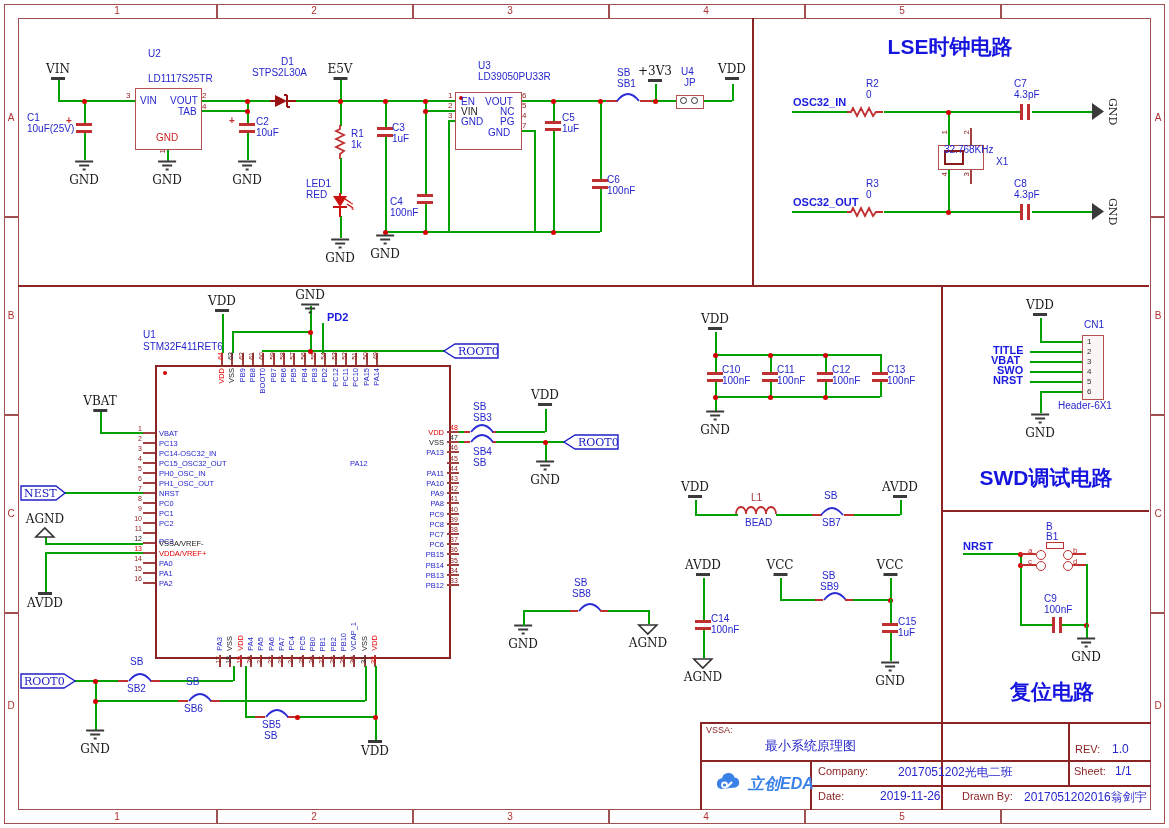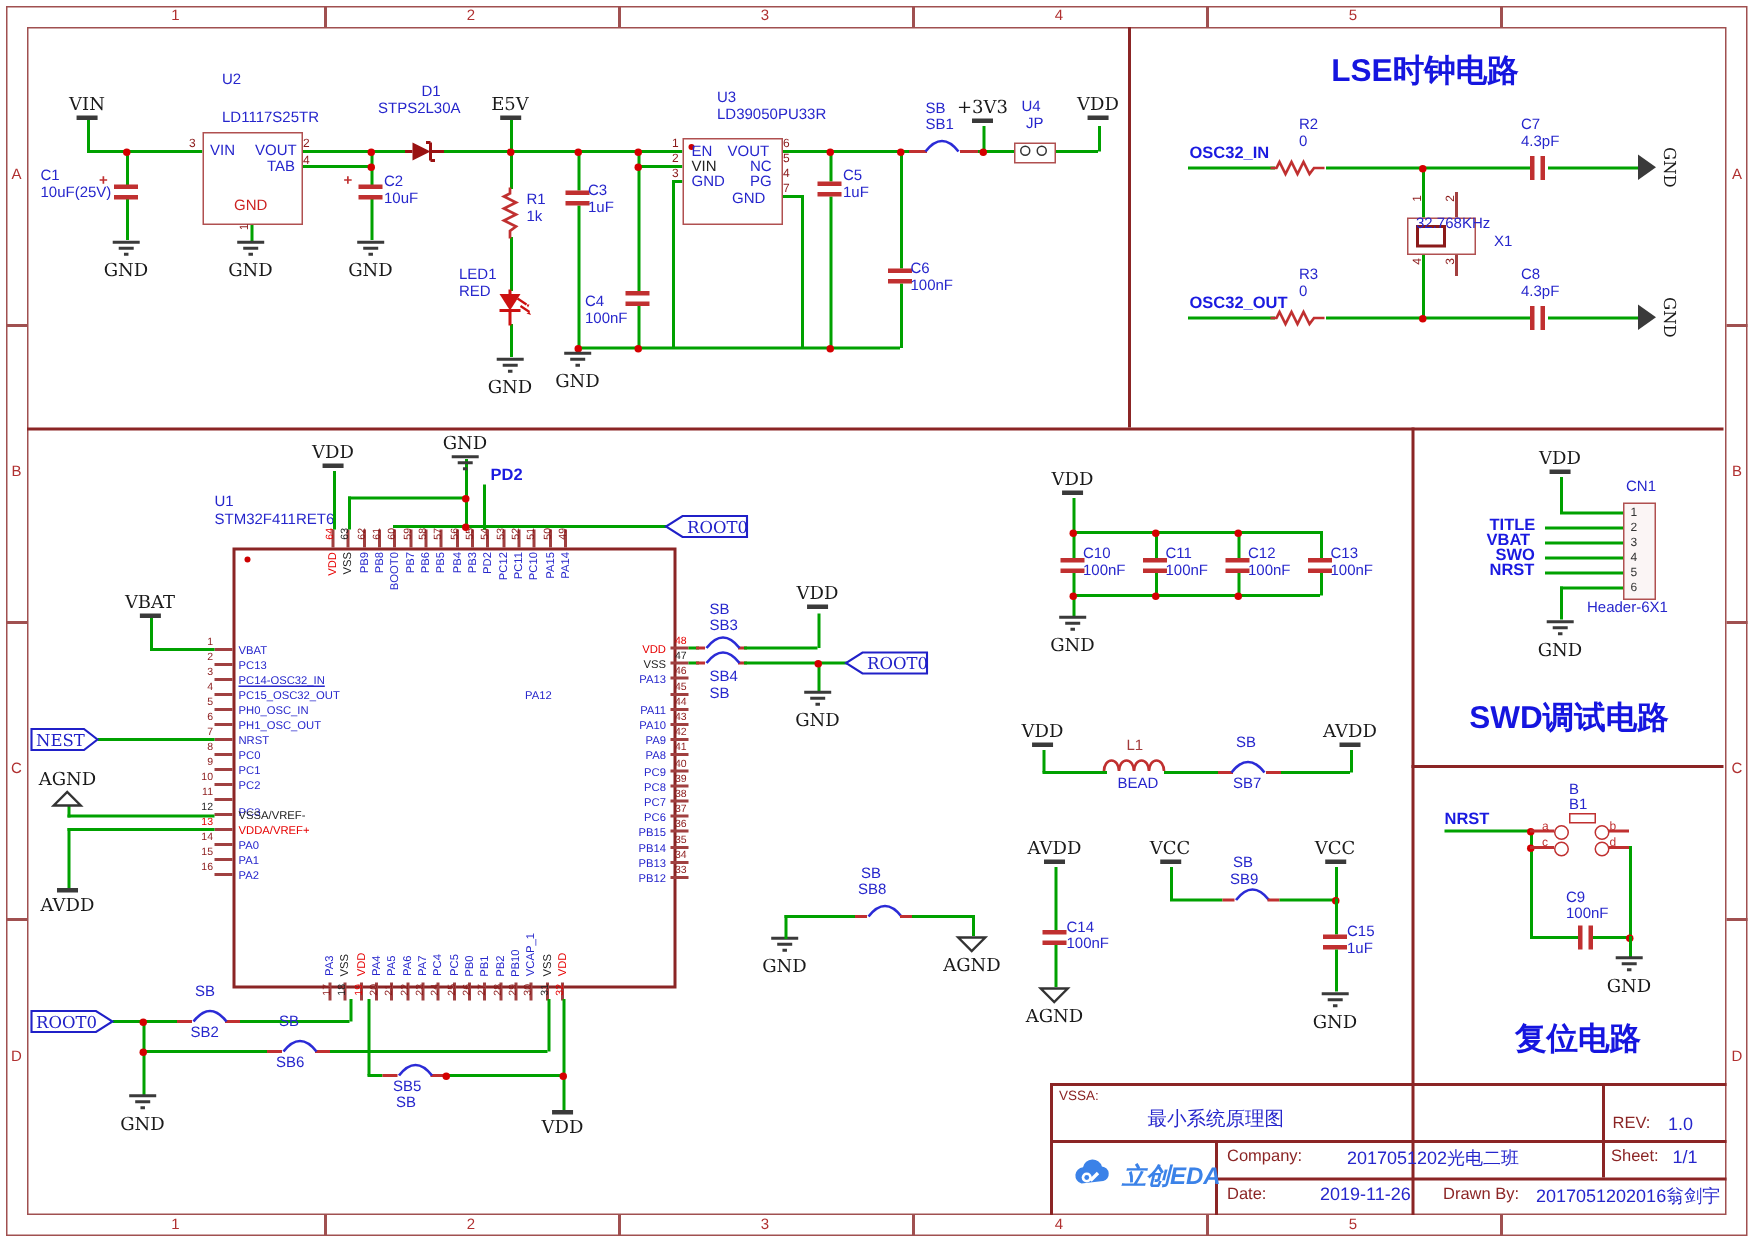--- a/index.html
+++ b/index.html
@@ -447,21 +447,21 @@
       <span class="pn vt" style="left: 369.95px; top: 656px; color: rgb(230, 0, 0);">32</span>
       <span class="pm vt" style="left: 369.95px; bottom: 177px; color: rgb(230, 0, 0);">VDD</span>
       <i class="stub" style="left: 143px; top: 432px; width: 12px; height: 2px;"></i>
       <span class="pn" style="left: 124px; top: 425px; width: 18px; text-align: right; color: rgb(139, 26, 26);">1</span>
       <span class="pm" style="left: 159px; top: 429px; color: rgb(38, 38, 204);">VBAT</span>
       <i class="stub" style="left: 143px; top: 442px; width: 12px; height: 2px;"></i>
       <span class="pn" style="left: 124px; top: 435px; width: 18px; text-align: right; color: rgb(139, 26, 26);">2</span>
       <span class="pm" style="left: 159px; top: 439px; color: rgb(38, 38, 204);">PC13</span>
       <i class="stub" style="left: 143px; top: 452px; width: 12px; height: 2px;"></i>
       <span class="pn" style="left: 124px; top: 445px; width: 18px; text-align: right; color: rgb(139, 26, 26);">3</span>
-      <span class="pm" style="left: 159px; top: 449px; color: rgb(38, 38, 204); text-decoration: underline;">PC14-OSC32_IN</span>
+      <span class="pm" style="left: 159px; top: 449px; color: rgb(38, 38, 204);">PC14-OSC32_IN</span>
       <i class="stub" style="left: 143px; top: 462px; width: 12px; height: 2px;"></i>
       <span class="pn" style="left: 124px; top: 455px; width: 18px; text-align: right; color: rgb(139, 26, 26);">4</span>
       <span class="pm" style="left: 159px; top: 459px; color: rgb(38, 38, 204);">PC15_OSC32_OUT</span>
       <i class="stub" style="left: 143px; top: 472px; width: 12px; height: 2px;"></i>
       <span class="pn" style="left: 124px; top: 465px; width: 18px; text-align: right; color: rgb(139, 26, 26);">5</span>
       <span class="pm" style="left: 159px; top: 469px; color: rgb(38, 38, 204);">PH0_OSC_IN</span>
       <i class="stub" style="left: 143px; top: 482px; width: 12px; height: 2px;"></i>
       <span class="pn" style="left: 124px; top: 475px; width: 18px; text-align: right; color: rgb(139, 26, 26);">6</span>
       <span class="pm" style="left: 159px; top: 479px; color: rgb(38, 38, 204);">PH1_OSC_OUT</span>
       <i class="stub" style="left: 143px; top: 492px; width: 12px; height: 2px;"></i>

